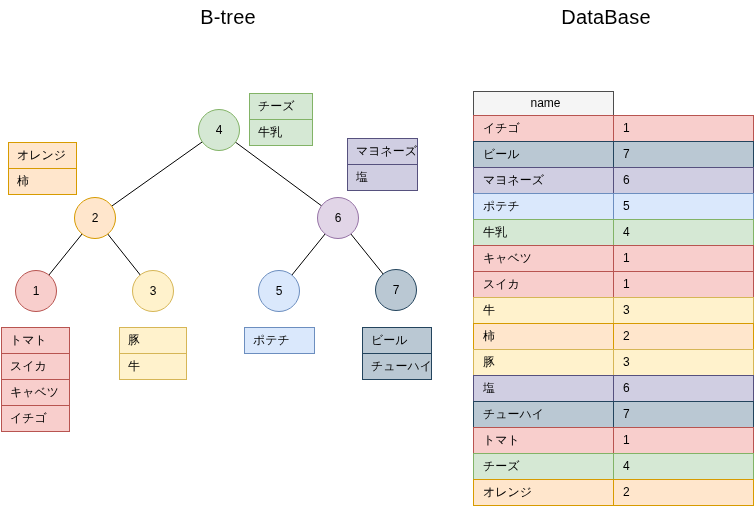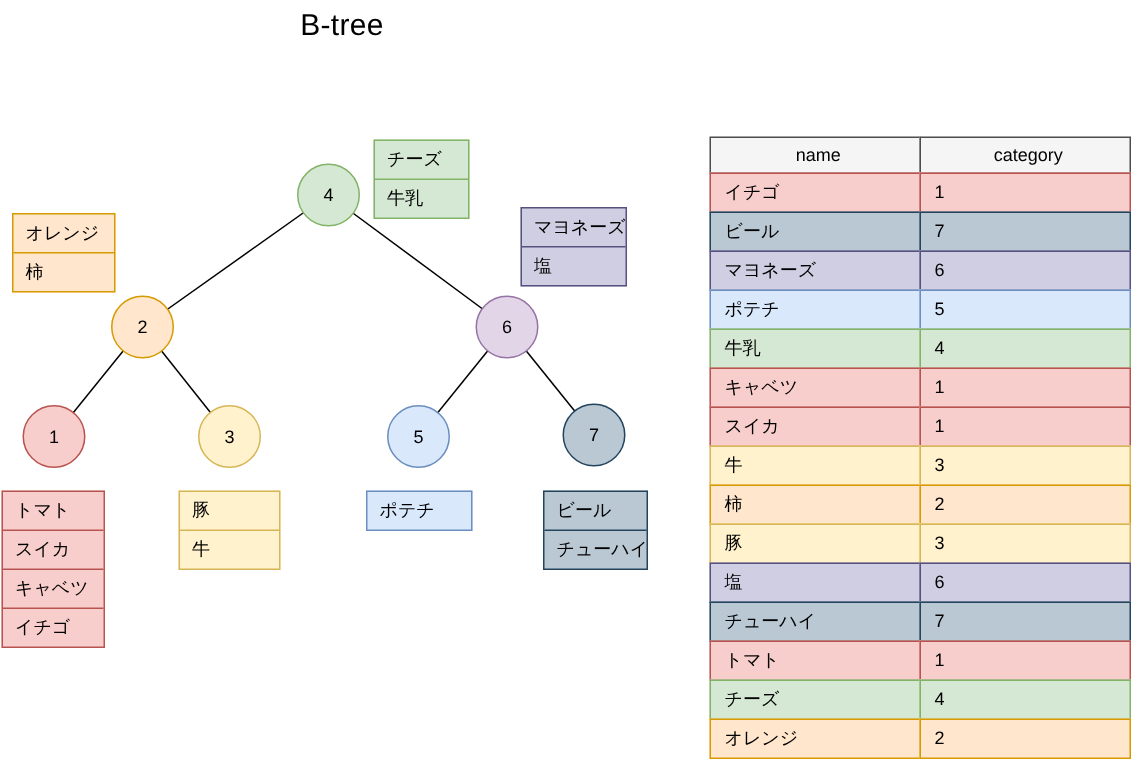--- a/index.html
+++ b/index.html
@@ -34,20 +34,21 @@
     font-size:12px;width:141px;padding-left:9px;white-space:nowrap;overflow:hidden;
   }
   .cell + .cell{margin-left:-1px;}
   .hrow .cell{height:25px;line-height:23px;text-align:center;padding-left:4px;}
 </style>
 </head>
 <body>
 
 <div class="canvas">
   <div class="title" style="left:118px;">B-tree</div>
+  <div class="title" style="left:496px;">DataBase</div>
   <svg id="edges" viewBox="0 0 754 508">
       <line x1="219" y1="130" x2="95" y2="218" stroke="#000000" stroke-width="1"></line>
       <line x1="219" y1="130" x2="338" y2="218" stroke="#000000" stroke-width="1"></line>
       <line x1="95" y1="218" x2="36" y2="291" stroke="#000000" stroke-width="1"></line>
       <line x1="95" y1="218" x2="153" y2="291" stroke="#000000" stroke-width="1"></line>
       <line x1="338" y1="218" x2="279" y2="291" stroke="#000000" stroke-width="1"></line>
       <line x1="338" y1="218" x2="396" y2="290" stroke="#000000" stroke-width="1"></line>
     </svg>
   <div id="tree">
       <div class="circle" style="left: 198px; top: 109px; background: rgb(213, 232, 212); border-color: rgb(130, 179, 102);">
@@ -97,21 +98,20 @@
         <span>7</span>
       </div>
       <div class="ibox" style="left: 362px; top: 327px; width: 70px; background: rgb(186, 200, 211); border-color: rgb(35, 68, 93);">
         <div class="item" style="border-top-color: rgb(35, 68, 93);">ビール</div>
         <div class="item" style="border-top-color: rgb(35, 68, 93);">チューハイ</div>
       </div>
     </div>
   <div id="dbtable" class="dbtable" style="left: 473px; top: 91px;">
       <div class="trow hrow">
         <div class="cell" style="background: rgb(245, 245, 245); border-color: rgb(77, 77, 77);">name</div>
-        <div class="cell" style="background: rgb(245, 245, 245); border-color: rgb(77, 77, 77);">category</div>
       </div>
       <div class="trow">
         <div class="cell" style="background: rgb(248, 206, 204); border-color: rgb(184, 84, 80);">イチゴ</div>
         <div class="cell" style="background: rgb(248, 206, 204); border-color: rgb(184, 84, 80);">1</div>
       </div>
       <div class="trow">
         <div class="cell" style="background: rgb(186, 200, 211); border-color: rgb(35, 68, 93);">ビール</div>
         <div class="cell" style="background: rgb(186, 200, 211); border-color: rgb(35, 68, 93);">7</div>
       </div>
       <div class="trow">

